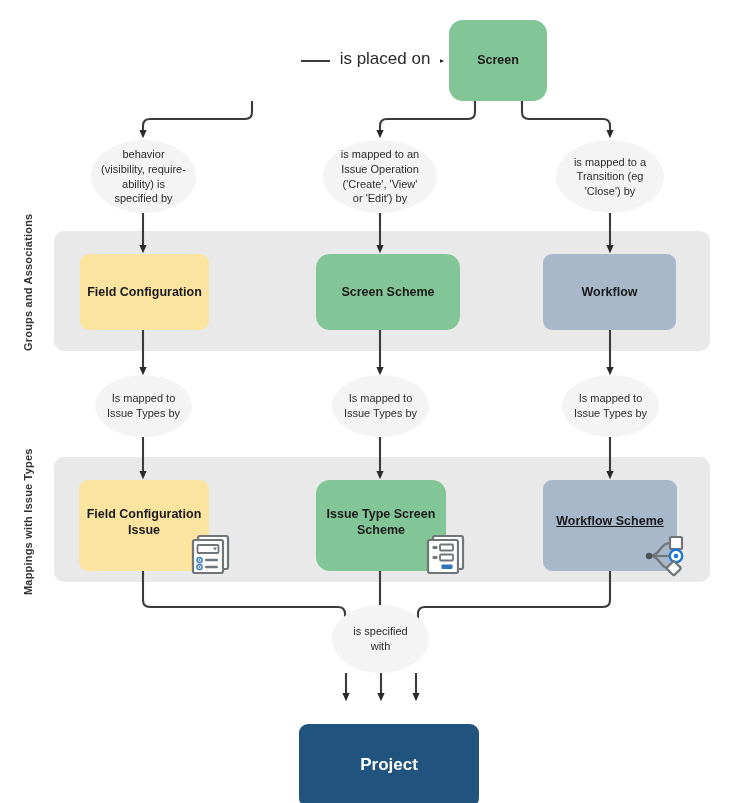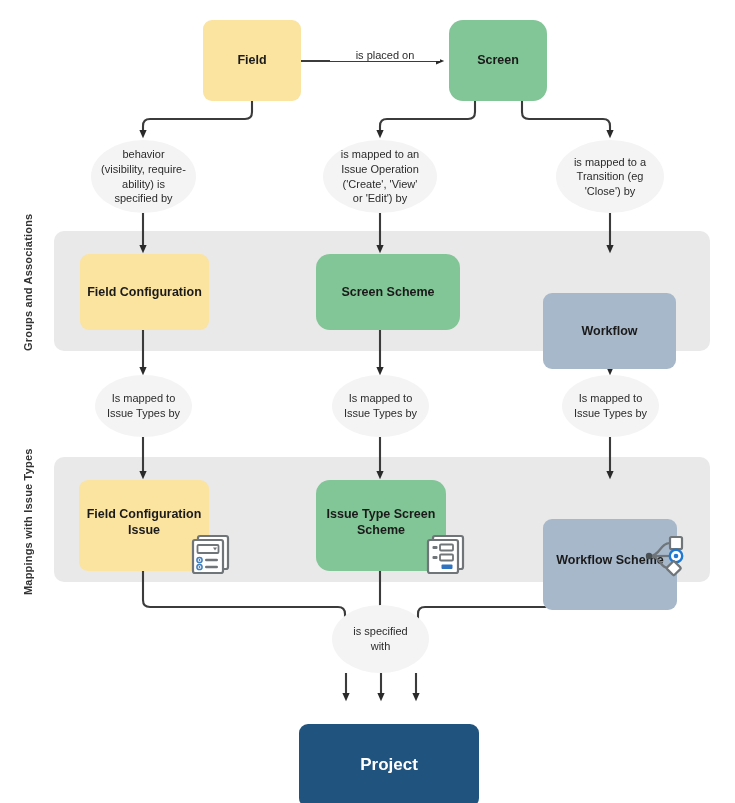--- a/index.html
+++ b/index.html
@@ -50,21 +50,21 @@
     text-align: center;
     font-size: 12.5px;
     font-weight: bold;
     color: #1a1a1a;
     line-height: 1.3;
     box-sizing: border-box;
     padding: 4px 6px;
   }
   .node.yellow { background: #fbe3a0; }
   .node.green  { background: #82c596; border-radius: 14px; }
-  .node.steel  { background: #a8b8cb; margin-top: 39px; }
+  .node.steel  { background: #a8b8cb; }
   .node.navy   { background: #21537f; color: #ffffff; font-size: 17px; }
   .ellipse {
     position: absolute;
     background: #f4f4f4;
     border-radius: 50%;
     display: flex;
     align-items: center;
     justify-content: center;
     text-align: center;
     font-size: 11px;
@@ -126,26 +126,25 @@
       <path d="M380,571 L380,617"></path>
 
       <path d="M610,571 L610,600 Q610,607 603,607 L425,607 Q418,607 418,614 L418,622"></path>
 
       <path d="M346,673 L346,697" marker-end="url(#arrow)"></path>
       <path d="M381,673 L381,697" marker-end="url(#arrow)"></path>
       <path d="M416,673 L416,697" marker-end="url(#arrow)"></path>
     </g>
   </svg>
 
-  <div class="node yellow" style="left:203px; top:20px; width:98px; height:81px;">Field</div>
 
   <div class="node green" style="left:449px; top:20px; width:98px; height:81px;">Screen</div>
 
   <div style="position:absolute; left:330px; top:49px; width:110px; text-align:center;
-              font-size:11px; color:#2b2b2b; background:#ffffff;">is placed on</div>
+              font-size:17px; color:#2b2b2b; background:#ffffff;">is placed on</div>
 
   <div class="ellipse" style="left:91px; top:140px; width:105px; height:73px;">behavior
 (visibility, require-
 ability) is
 specified by</div>
 
   <div class="ellipse" style="left:323px; top:140px; width:114px; height:73px;">is mapped to an
 Issue Operation
 ('Create', 'View'
 or 'Edit') by</div>
@@ -168,21 +167,21 @@
 
   <div class="ellipse" style="left:562px; top:375px; width:97px; height:62px;">Is mapped to
 Issue Types by</div>
 
   <div class="node yellow" style="left:79px; top:480px; width:130px; height:91px; align-items:flex-start; padding-top:26px;">Field Configuration
 Issue</div>
 
   <div class="node green" style="left:316px; top:480px; width:130px; height:91px; align-items:flex-start; padding-top:26px;">Issue Type Screen
 Scheme</div>
 
-  <div class="node steel" style="left:543px; top:480px; width:134px; height:91px; align-items:flex-start; padding-top:33px;">Workflow Scheme</div>
+  <div class="node steel" style="left:543px; top:480px; width:134px; height:91px; align-items:flex-start; padding-top:33px;text-decoration:underline;">Workflow Scheme</div>
 
   <div class="deco-icon" style="left:186px; top:533px; width:52px; height:44px;">
     <svg width="52" height="44" viewBox="0 0 52 44">
       <rect x="12" y="3" width="30" height="33" rx="2" fill="#ffffff" stroke="#6f7578" stroke-width="2.2"></rect>
       <rect x="7" y="7" width="30" height="33" rx="2" fill="#ffffff" stroke="#6f7578" stroke-width="2.2"></rect>
       <rect x="11.5" y="12" width="21" height="8" rx="1" fill="#ffffff" stroke="#6f7578" stroke-width="1.8"></rect>
       <path d="M27,14.5 L31,14.5 L29,17.5 Z" fill="#6f7578"></path>
       <circle cx="13.5" cy="27" r="2.6" fill="#ffffff" stroke="#3f7fbf" stroke-width="1.5"></circle>
       <circle cx="13.5" cy="27" r="0.9" fill="#3f7fbf"></circle>
       <rect x="19" y="25.8" width="13" height="2.4" rx="1.2" fill="#6f7578"></rect>

